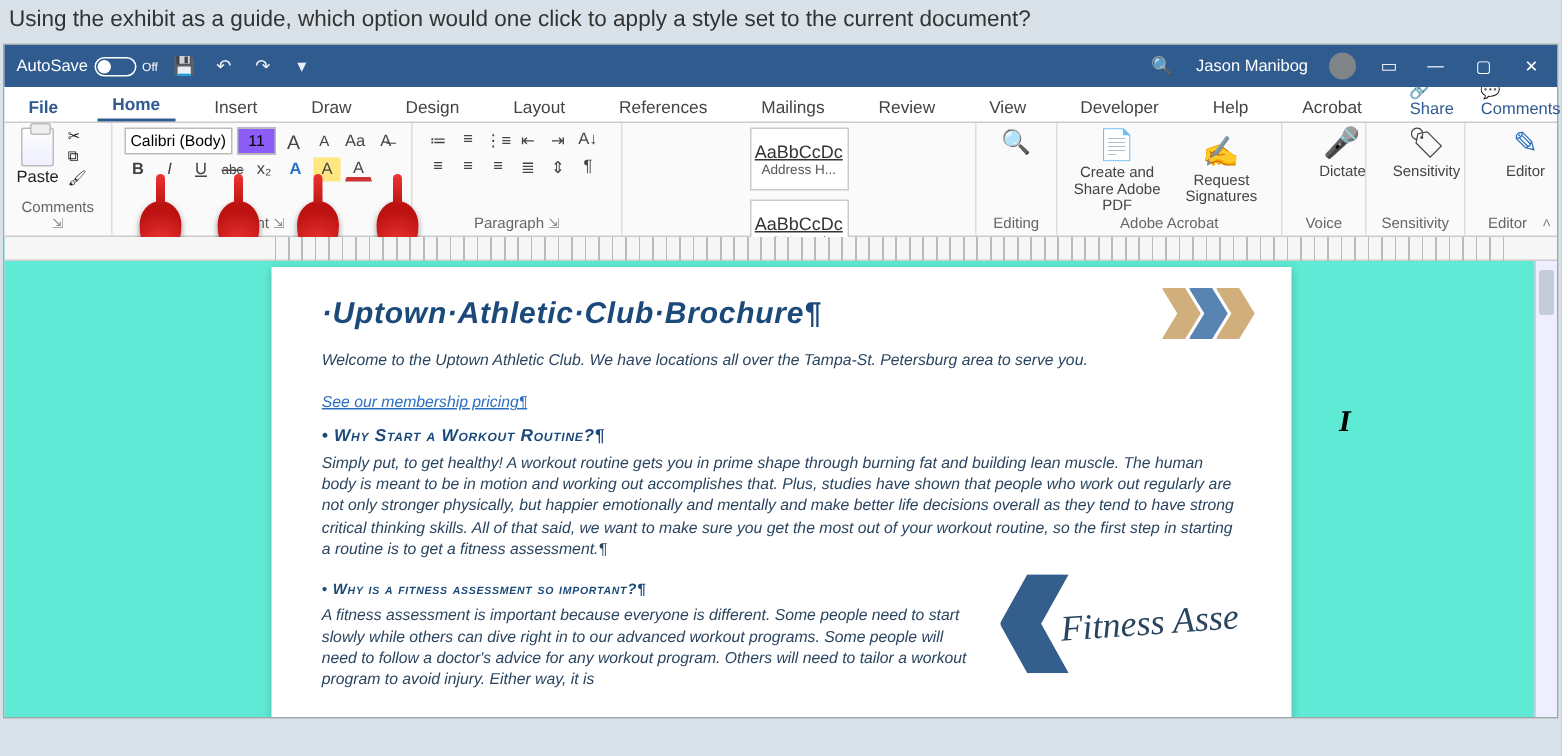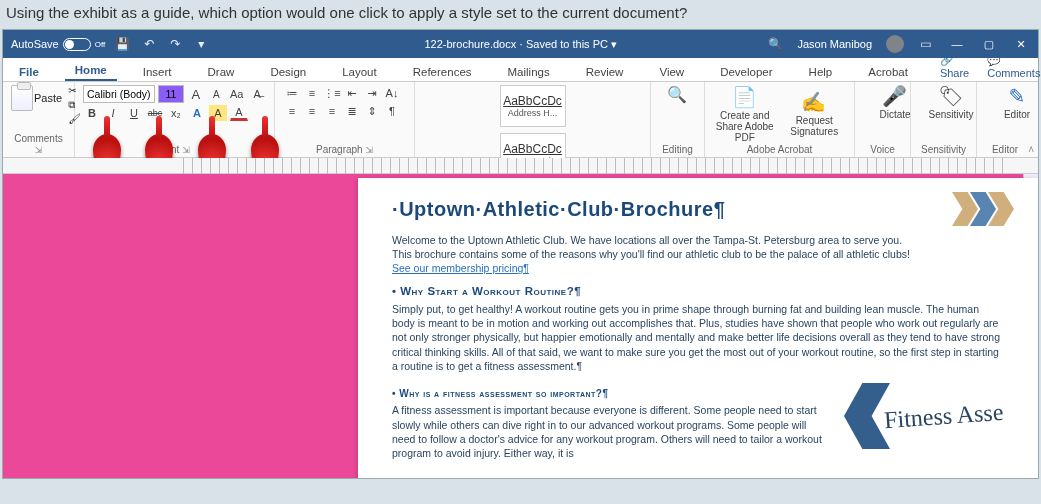--- a/index.html
+++ b/index.html
@@ -18,21 +18,21 @@
   .tab { padding:4px 10px 3px 10px; font-size:11.5px; color:#444; cursor:pointer; }
   .tab.active { border-bottom:2px solid #2f5b8f; color:#2f5b8f; font-weight:600; }
   .tab-file { color:#2f5b8f; font-weight:600; }
   .tab-right { margin-left:auto; display:flex; gap:6px; align-items:center; padding-right:8px; }
   .share-btn, .comments-btn { font-size:11px; color:#2f5b8f; padding:2px 6px; cursor:pointer; }
   .ribbon { display:flex; align-items:stretch; height:76px; background:#fafafa; border-bottom:1px solid #ccc; position:relative; }
   .group { border-right:1px solid #ddd; padding:3px 8px 2px 8px; display:flex; flex-direction:column; justify-content:space-between; }
   .group-label { font-size:10px; color:#666; text-align:center; padding-top:1px; }
   .group-body { display:flex; flex-direction:column; gap:2px; flex:1; }
   .clipboard-body { flex-direction:row; align-items:flex-start; gap:6px; }
-  .paste-big { display:flex; flex-direction:row; align-items:center; gap:1px; cursor:pointer; }
+  .paste-big { display:flex; flex-direction:column; align-items:center; gap:1px; cursor:pointer; }
   .paste-ico { width:22px; height:26px; border:1px solid #bbb; background:linear-gradient(#fff,#eef); border-radius:2px; position:relative; }
   .paste-ico::before{content:"";position:absolute;top:-4px;left:5px;width:12px;height:6px;border:1px solid #bbb;border-radius:2px;background:#eee;}
   .mini-icons { display:flex; flex-direction:column; gap:2px; }
   .mini-icons span { width:14px; height:12px; font-size:10px; }
   .font-row { display:flex; align-items:center; gap:3px; }
   .font-name { width:72px; height:18px; border:1px solid #bbb; font-size:10.5px; padding:1px 3px; background:#fff; }
   .font-size { width:26px; height:18px; border:1px solid #bbb; font-size:10.5px; text-align:center; background:#8b5cf6; }
   .fbtn { width:18px; height:16px; display:inline-flex; align-items:center; justify-content:center; font-size:11px; color:#444; cursor:pointer; border:1px solid transparent; }
   .para-grid { display:grid; grid-template-columns:repeat(6,18px); grid-auto-rows:16px; gap:2px; }
   .styles-body { display:flex; gap:6px; align-items:center; }
@@ -42,21 +42,21 @@
   .style-scroll span{ width:14px;height:13px;border:1px solid #ccc;display:flex;align-items:center;justify-content:center;font-size:9px;cursor:pointer;background:#fff;}
   .big-btn { display:flex; flex-direction:column; align-items:center; justify-content:center; gap:2px; width:64px; cursor:pointer; font-size:10px; color:#444; text-align:center; line-height:1.1; }
   .big-btn .ico { font-size:20px; }
   .editing-body{display:flex;align-items:center;gap:4px;}
   .search-ico{font-size:16px;color:#555;}
   
   .marker { position:absolute; width:28px; height:40px; background:radial-gradient(circle at 50% 70%, #e33 0%, #b11 70%); border-radius:50% 50% 50% 50% / 40% 40% 60% 60%; top:52px; display:flex; align-items:flex-end; justify-content:center; color:#fff; font-weight:bold; font-size:13px; padding-bottom:3px; box-shadow:0 2px 4px rgba(0,0,0,.4); }
   .marker::before{content:"";position:absolute;top:-18px;left:50%;transform:translateX(-50%);width:6px;height:22px;background:linear-gradient(#e33,#b11);border-radius:3px;}
   .m1{left:90px;} .m2{left:142px;} .m3{left:195px;} .m4{left:248px;}
   
-  .doc-area { height:320px; background:#ec4899; display:flex; justify-content:flex-end; overflow:hidden; position:relative; }
+  .doc-area { height:320px; background:#5eead4; display:flex; justify-content:center; overflow:hidden; position:relative;font-style:italic; }
   .ruler { height:16px; background:#f6f6f6; border-bottom:1px solid #ccc; position:absolute; top:0; left:0; right:0; }
   .ruler-ticks{position:absolute;left:180px;right:30px;top:0;height:16px;background:repeating-linear-gradient(90deg,#bbb 0,#bbb 1px,transparent 1px,transparent 9px);}
   .page { width:680px; background:#fff; margin-top:20px; padding:18px 34px; box-shadow:0 2px 6px rgba(0,0,0,.25); color:#2a4560; font-size:10.5px; line-height:1.35; position:relative; }
   .doc-title-wrap{position:relative;margin-bottom:10px;}
   .doc-title { font-size:20px; font-weight:600; color:#1b4a7a; letter-spacing:.5px; }
   .chevrons{position:absolute;right:-10px;top:-4px;display:flex;}
   .chev{width:26px;height:34px;background:#c8a165;clip-path:polygon(0 0,60% 0,100% 50%,60% 100%,0 100%,40% 50%);margin-left:-8px;opacity:.85;}
   .chev:nth-child(2){background:#3a6fa3;}
   .chev:nth-child(3){background:#c8a165;}
   .doc-p { margin-bottom:8px; }
@@ -82,23 +82,20 @@
   <div class="titlebar">
     <div class="autosave">
       <span>AutoSave</span>
       <span class="pill"></span>
       <span style="font-size:8px;">Off</span>
     </div>
     <span class="tb-icon">💾</span>
     <span class="tb-icon">↶</span>
     <span class="tb-icon">↷</span>
     <span class="tb-icon">▾</span>
-    <div class="tb-center">
-      <span>122-brochure.docx</span> · <span>Saved to this PC</span> ▾
-    </div>
     <div class="tb-right">
       <span class="tb-icon">🔍</span>
       <span>Jason Manibog</span>
       <span class="tb-icon" style="width:18px;height:18px;border-radius:50%;background:#888;"></span>
       <span class="tb-icon">▭</span>
       <span class="win-btn">—</span>
       <span class="win-btn">▢</span>
       <span class="win-btn">✕</span>
     </div>
   </div>
@@ -278,21 +275,21 @@
       <div class="doc-title-wrap">
         <div class="doc-title">·Uptown·Athletic·Club·Brochure¶</div>
         <div class="chevrons">
           <div class="chev"></div>
             <div class="chev"></div>
             <div class="chev"></div>
         </div>
       </div>
       <p class="doc-p">
         <span>Welcome to the Uptown Athletic Club. We have locations all over the Tampa-St. Petersburg area to serve you.</span><br>
-        <span>This brochure contains some of the reasons why you'll find our athletic club to be the palace of all athletic clubs!</span><br>
+        <br>
         <span class="link">See our membership pricing¶</span>
       </p>
       <div class="doc-h">• Why Start a Workout Routine?¶</div>
       <p class="doc-p">Simply put, to get healthy! A workout routine gets you in prime shape through burning fat and building lean muscle. The human body is meant to be in motion and working out accomplishes that. Plus, studies have shown that people who work out regularly are not only stronger physically, but happier emotionally and mentally and make better life decisions overall as they tend to have strong critical thinking skills. All of that said, we want to make sure you get the most out of your workout routine, so the first step in starting a routine is to get a fitness assessment.¶</p>
 
       <div class="two-col">
         <div class="col-left">
           <div class="doc-h" style="font-size:10px;">• Why is a fitness assessment so important?¶</div>
           <p class="doc-p">A fitness assessment is important because everyone is different. Some people need to start slowly while others can dive right in to our advanced workout programs. Some people will need to follow a doctor's advice for any workout program. Others will need to tailor a workout program to avoid injury. Either way, it is</p>
         </div>

